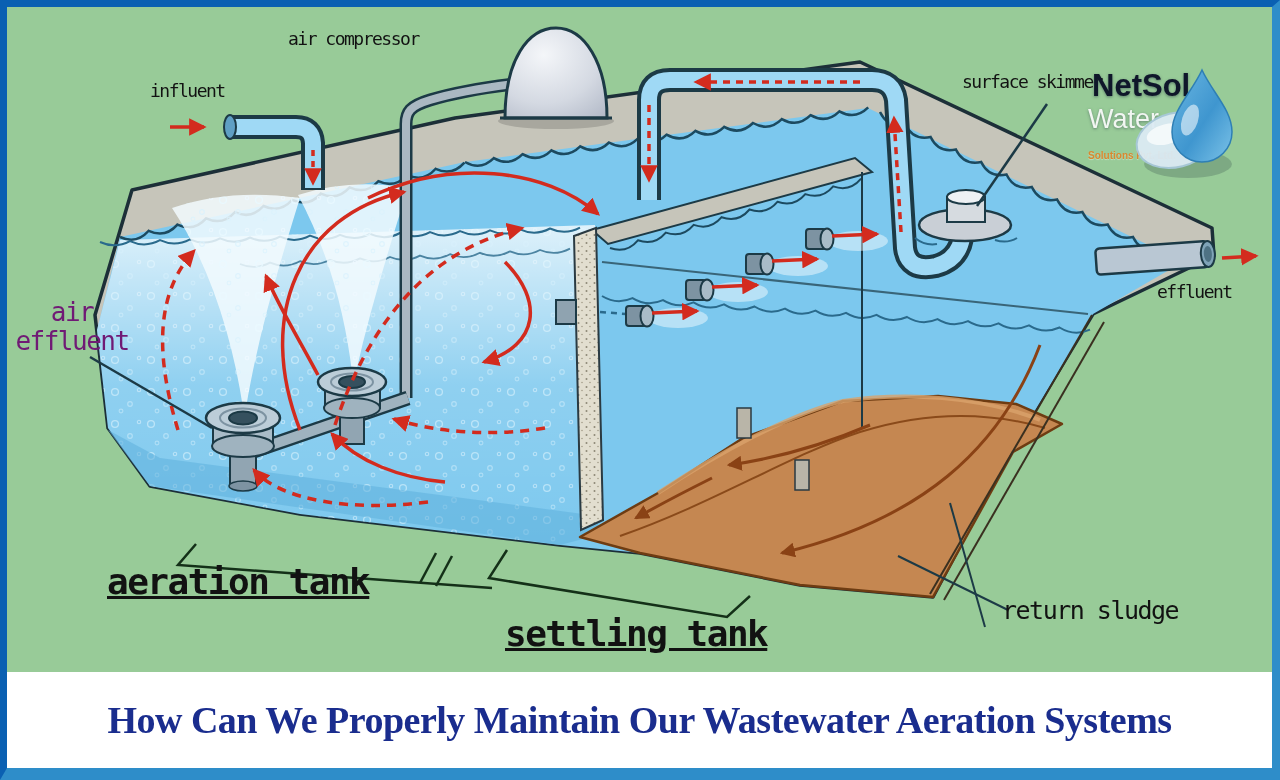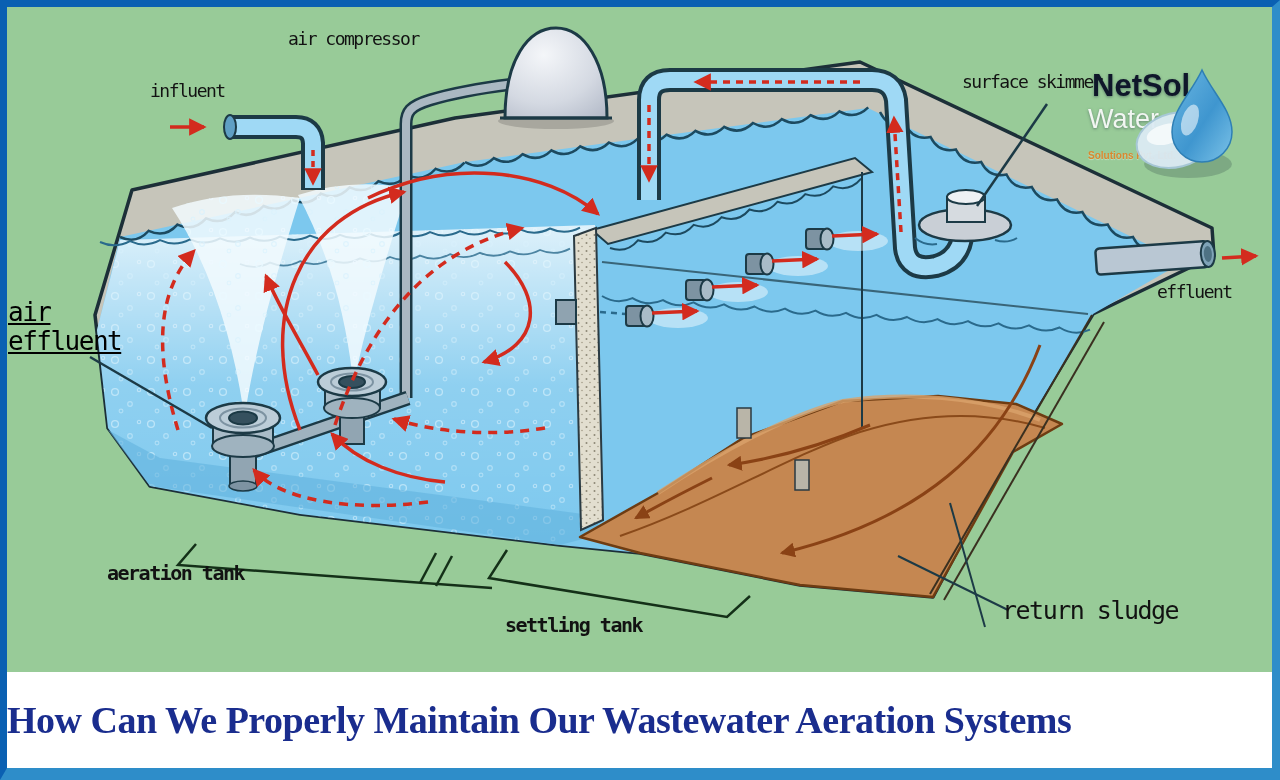--- a/index.html
+++ b/index.html
@@ -5,27 +5,27 @@
   html,body{margin:0;padding:0;background:#ffffff;}
   .frame{
     position:relative;width:1280px;height:780px;box-sizing:border-box;
     border-style:solid;border-width:7px 8px 12px 7px;
     border-color:#0a60b2 #2e8dc9 #2e8dc9 #0a60b2;
     background:#98cb98;overflow:hidden;
     font-family:"DejaVu Sans Mono", monospace;
   }
   .art-svg{position:absolute;left:0;top:0;}
   .lbl{position:absolute;color:#121212;font-size:18px;letter-spacing:-1.5px;white-space:nowrap;z-index:5;}
-  .lbl.bold{font-weight:bold;font-size:20px;}
+  .lbl.bold{font-weight:bold;font-size:36px;text-decoration:underline;}
   .lbl.small{font-size:25px;}
-  .diffuser-block{position:absolute;left:1px;top:291px;width:128px;text-align:left;line-height:1.12;z-index:5;
-    color:#000000;font-size:26px;letter-spacing:-1.5px;text-decoration:underline;}
+  .diffuser-block{position:absolute;left:1px;top:291px;width:128px;text-align:center;line-height:1.12;z-index:5;
+    color:#701a75;font-size:26px;letter-spacing:-1.5px;}
   .copyright{position:absolute;left:19px;top:629px;font-size:21px;font-weight:bold;letter-spacing:-1px;color:#121212;z-index:5;}
   .caption-band{position:absolute;left:0;top:665px;width:1265px;height:96px;background:#ffffff;
-    display:flex;align-items:center;justify-content:flex-start;z-index:4;}
+    display:flex;align-items:center;justify-content:center;z-index:4;}
   .caption{font-family:"Liberation Serif", serif;font-weight:bold;font-size:38px;color:#1a2d8e;letter-spacing:-0.5px;}
   .logo{position:absolute;left:1023px;top:55px;width:215px;height:125px;z-index:6;font-family:"Liberation Sans", sans-serif;}
   .logo .nm1{position:absolute;left:62px;top:6px;font-size:31px;font-weight:bold;color:#0f172a;text-shadow:0 1px 3px rgba(40,60,70,.55);}
   .logo .nm2{position:absolute;left:58px;top:42px;font-size:27px;color:#f2f6f2;text-shadow:0 1px 3px rgba(40,60,70,.5);}
   .logo .nm3{position:absolute;left:58px;top:88px;font-size:10px;font-weight:bold;color:#d9882f;text-shadow:0 1px 1px rgba(255,255,255,.4);}
   .logo .dropwrap{position:absolute;left:100px;top:2px;width:118px;height:120px;}
 </style>
 </head>
 <body>
 

